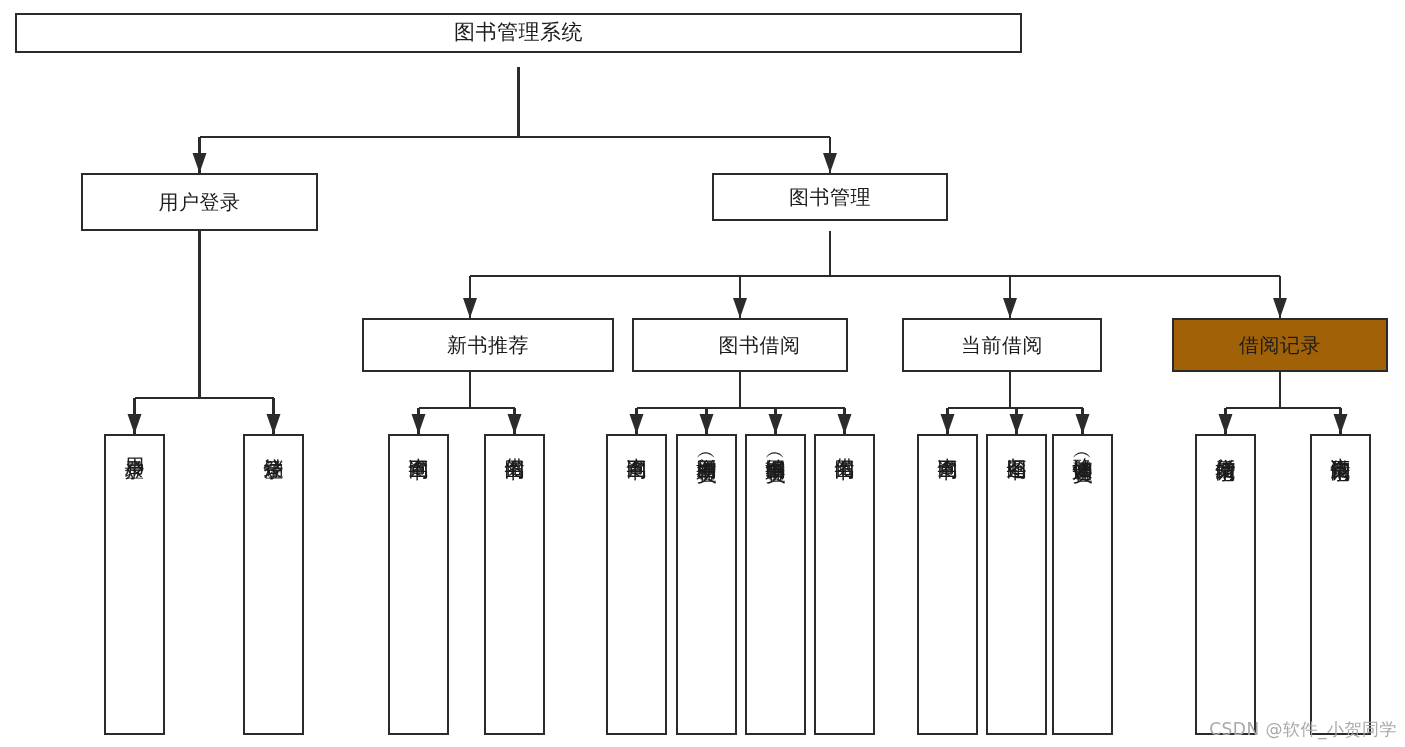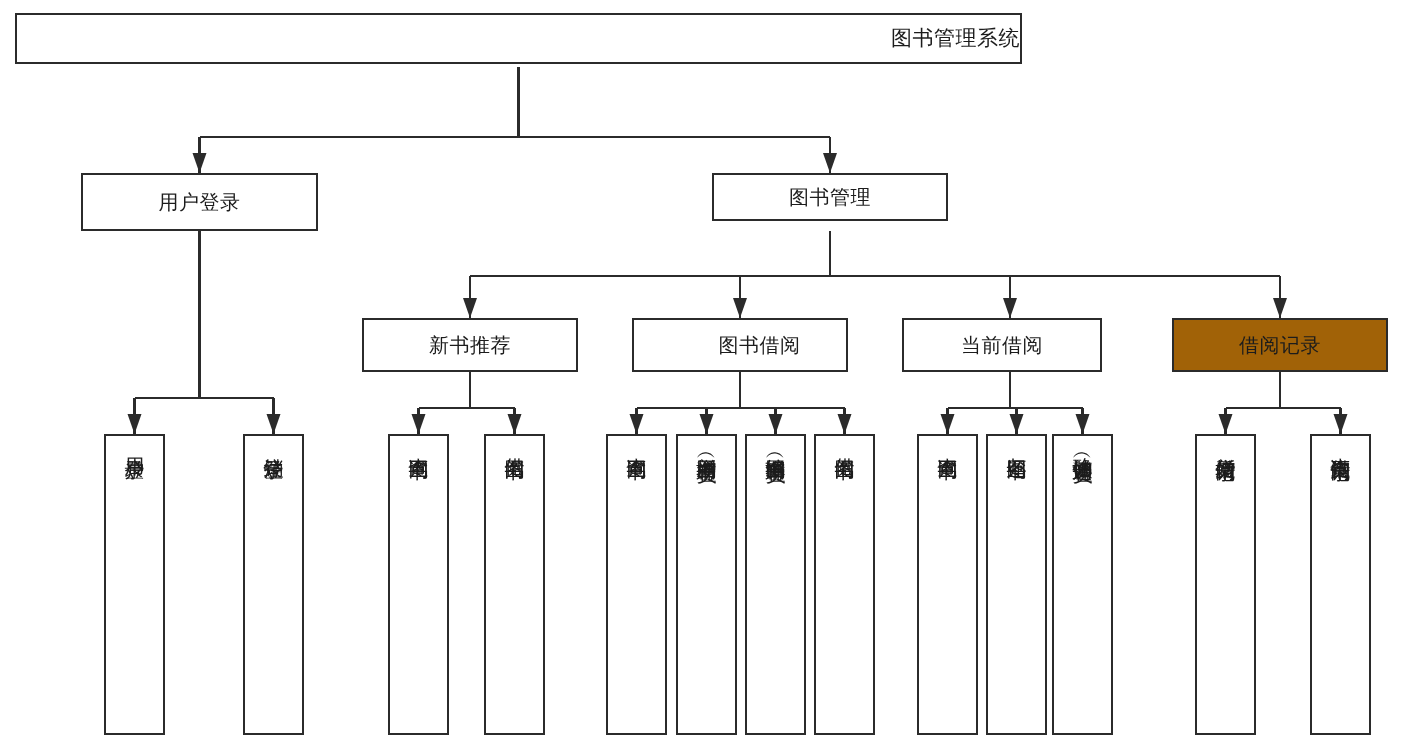--- a/index.html
+++ b/index.html
@@ -129,30 +129,30 @@
       <line x1="1082.5" y1="408" x2="1082.5" y2="434" stroke="#2b2b2b" stroke-width="2.4" shape-rendering="crispEdges"></line>
       <polygon points="1075.5,414 1089.5,414 1082.5,434" fill="#2b2b2b"></polygon>
       <line x1="1280" y1="372" x2="1280" y2="408" stroke="#2b2b2b" stroke-width="2.4" shape-rendering="crispEdges"></line>
       <line x1="1225.5" y1="408" x2="1340.5" y2="408" stroke="#2b2b2b" stroke-width="2.4" shape-rendering="crispEdges"></line>
       <line x1="1225.5" y1="408" x2="1225.5" y2="434" stroke="#2b2b2b" stroke-width="2.4" shape-rendering="crispEdges"></line>
       <polygon points="1218.5,414 1232.5,414 1225.5,434" fill="#2b2b2b"></polygon>
       <line x1="1340.5" y1="408" x2="1340.5" y2="434" stroke="#2b2b2b" stroke-width="2.4" shape-rendering="crispEdges"></line>
       <polygon points="1333.5,414 1347.5,414 1340.5,434" fill="#2b2b2b"></polygon>
     </svg>
   <div id="node-layer">
-      <div class="node-box level-0" style="left: 15px; top: 13px; width: 1007px; height: 51px; border-color: rgb(43, 43, 43); background: rgb(255, 255, 255); justify-content: flex-end;">
+      <div class="node-box level-0" style="left: 15px; top: 13px; width: 1007px; height: 40px; border-color: rgb(43, 43, 43); background: rgb(255, 255, 255);">
         <span class="node-label" style="color: rgb(28, 28, 28);">图书管理系统</span>
       </div>
       <div class="node-box level-1" style="left: 81px; top: 173px; width: 237px; height: 58px; border-color: rgb(43, 43, 43); background: rgb(255, 255, 255);">
         <span class="node-label" style="color: rgb(28, 28, 28);">用户登录</span>
       </div>
       <div class="node-box level-1" style="left: 712px; top: 173px; width: 236px; height: 48px; border-color: rgb(43, 43, 43); background: rgb(255, 255, 255);">
         <span class="node-label" style="color: rgb(28, 28, 28);">图书管理</span>
       </div>
-      <div class="node-box level-2" style="left: 362px; top: 318px; width: 216px; height: 54px; border-color: rgb(43, 43, 43); background: rgb(255, 255, 255); align-items: center;">
+      <div class="node-box level-2" style="left: 362px; top: 318px; width: 252px; height: 54px; border-color: rgb(43, 43, 43); background: rgb(255, 255, 255); align-items: center;">
         <span class="node-label" style="color: rgb(28, 28, 28);">新书推荐</span>
       </div>
       <div class="node-box level-2" style="left: 632px; top: 318px; width: 216px; height: 54px; border-color: rgb(43, 43, 43); background: rgb(255, 255, 255); padding-left: 39px;">
         <span class="node-label" style="color: rgb(28, 28, 28);">图书借阅</span>
       </div>
       <div class="node-box level-2" style="left: 902px; top: 318px; width: 200px; height: 54px; border-color: rgb(43, 43, 43); background: rgb(255, 255, 255);">
         <span class="node-label" style="color: rgb(28, 28, 28);">当前借阅</span>
       </div>
       <div class="node-box level-2" style="left: 1172px; top: 318px; width: 216px; height: 54px; border-color: rgb(43, 43, 43); background: #a16207;">
         <span class="node-label" style="color: rgb(28, 28, 28);">借阅记录</span>
@@ -190,13 +190,14 @@
       <div class="node-box level-3" style="left: 1052px; top: 434px; width: 61px; height: 301px; border-color: rgb(43, 43, 43); background: rgb(255, 255, 255);">
         <span class="node-label" style="color: rgb(28, 28, 28);">确认归还（管理员）</span>
       </div>
       <div class="node-box level-3" style="left: 1195px; top: 434px; width: 61px; height: 301px; border-color: rgb(43, 43, 43); background: rgb(255, 255, 255);">
         <span class="node-label" style="color: rgb(28, 28, 28);">新增借阅记录</span>
       </div>
       <div class="node-box level-3" style="left: 1310px; top: 434px; width: 61px; height: 301px; border-color: rgb(43, 43, 43); background: rgb(255, 255, 255);">
         <span class="node-label" style="color: rgb(28, 28, 28);">查询借阅记录</span>
       </div>
     </div>
+  <div id="watermark">CSDN @软件_小贺同学</div>
 </div>
 
 </body></html>

